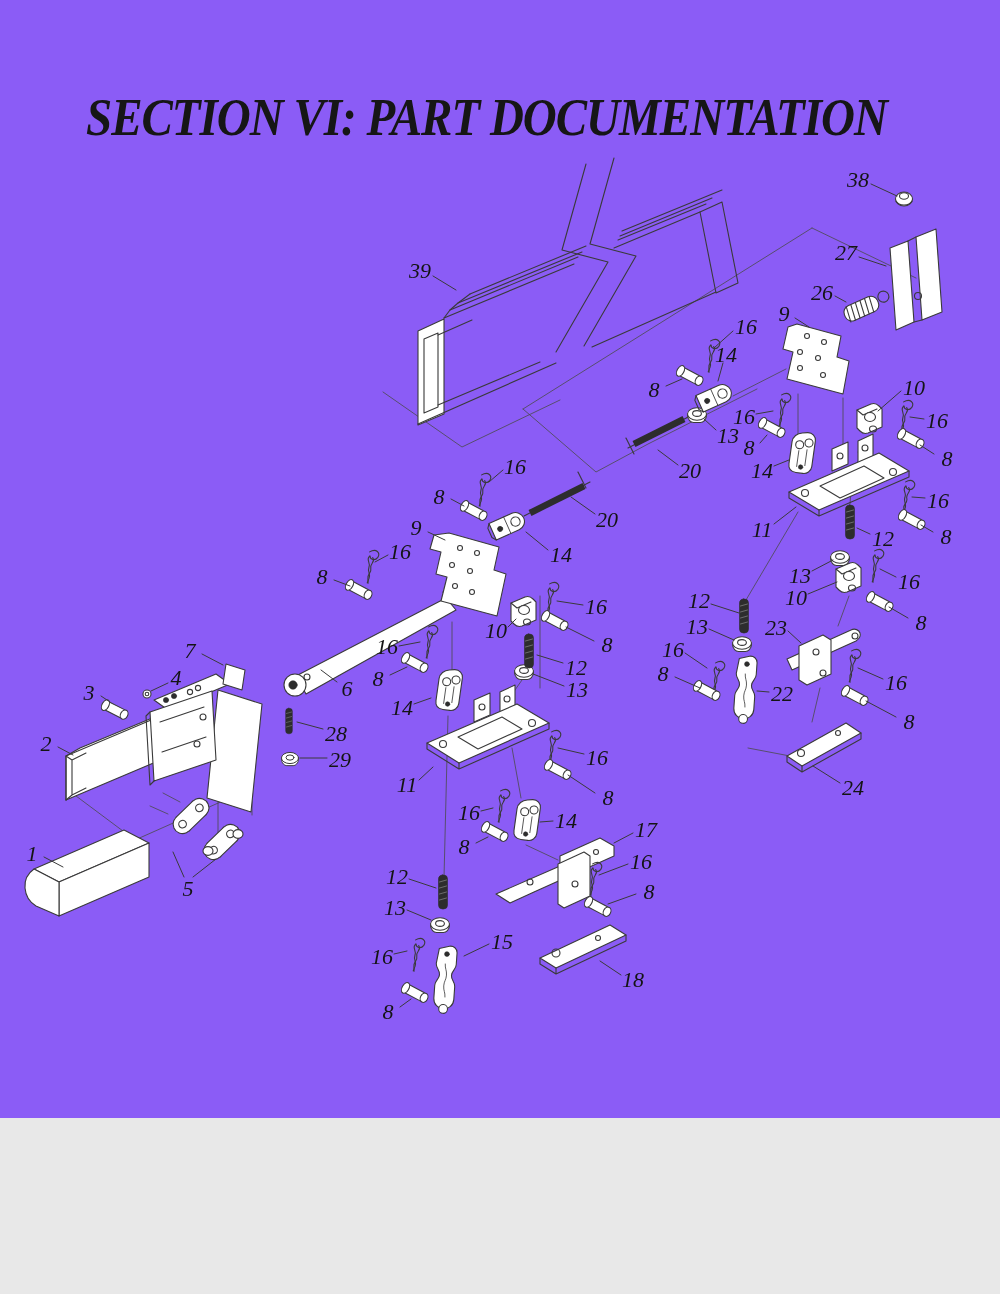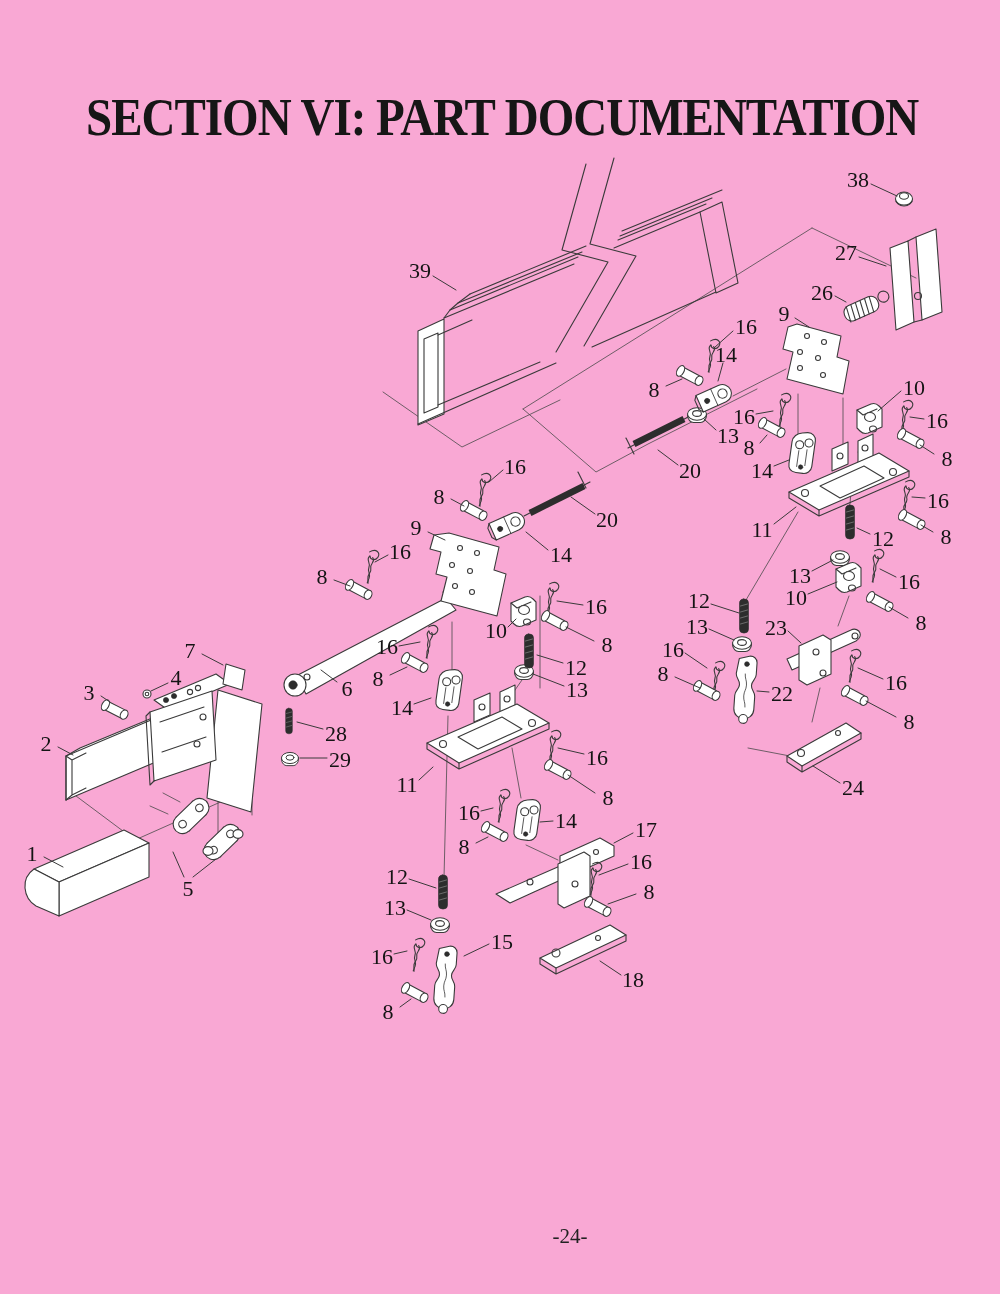--- a/index.html
+++ b/index.html
@@ -1,17 +1,17 @@
 <!DOCTYPE html>
 <html><head>
 <meta charset="utf-8">
 <style>
   html,body{margin:0;padding:0;background:#e8e8e8;}
-  .page{position:relative;width:1000px;height:1294px;background:#f9a8d4;margin:0 auto;
-        font-family:"Liberation Serif", serif;overflow:hidden;}
+  .page{position:relative;width:1000px;height:1118px;background:#8b5cf6;margin:0 auto;
+        font-family:"Liberation Serif", serif;overflow:hidden;font-style:italic;}
   .title{position:absolute;left:86px;top:86px;font-weight:bold;font-size:47px;
          letter-spacing:-1px;color:#161616;white-space:nowrap;
          transform:scale(1.0,1.14);transform-origin:left top;}
   .pageno{position:absolute;left:0;top:1224px;width:1140px;text-align:center;
           font-size:21px;color:#222;}
   svg.diag{position:absolute;left:0;top:0;width:1000px;height:1294px;}
   svg.diag path, svg.diag line, svg.diag circle, svg.diag ellipse, svg.diag rect, svg.diag polyline{
       stroke:#3a3a3a;stroke-width:1.1;fill:none;stroke-linecap:round;stroke-linejoin:round;}
   svg.diag .w{fill:#ffffff;}
   svg.diag .dk{fill:#2d2d2d;stroke:#2d2d2d;stroke-width:0.6;}

